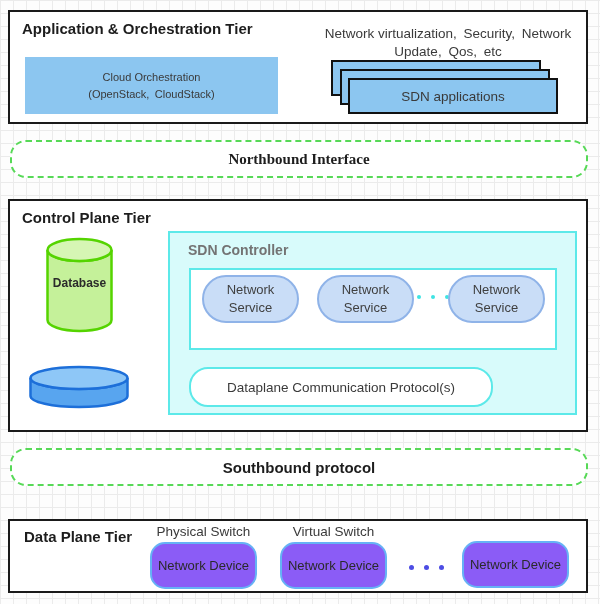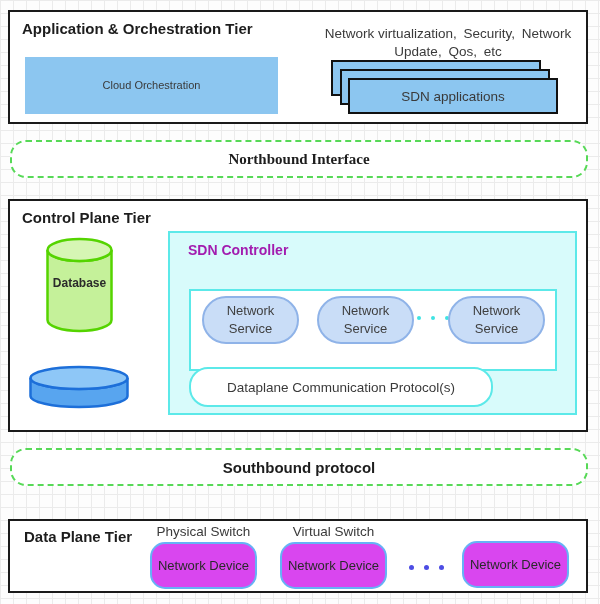--- a/index.html
+++ b/index.html
@@ -37,55 +37,56 @@
   #northbound{top:140px;font-family:Liberation Serif, serif;}
   #southbound{top:448px;}
   
   #control-tier{left:8px;top:199px;width:580px;height:233px;}
   #control-title{left:12px;top:8px;}
   #database{left:35px;top:36px;width:69px;height:96px;}
   #database-label{left:0;top:39px;width:100%;text-align:center;font-weight:bold;font-size:12px;color:#2b2b2b;}
   #message{left:18px;top:164px;width:102px;height:45px;}
   #message-label{left:0;top:19px;width:100%;text-align:center;font-weight:bold;font-size:14px;color:#2b2b2b;}
   #controller{left:158px;top:30px;width:409px;height:184px;background:#d8fbfb;border:2px solid #5ce9e9;box-sizing:border-box;}
-  #controller-title{left:18px;top:9px;font-size:14px;font-weight:bold;color:#a21caf;position:absolute;}
+  #controller-title{left:18px;top:9px;font-size:14px;font-weight:bold;color:#737373;position:absolute;}
   .cyan-box{position:absolute;background:#ffffff;border:2px solid #5ce9e9;box-sizing:border-box;}
-  #services-box{left:19px;top:35px;width:368px;height:82px;margin-top:21px;}
+  #services-box{left:19px;top:35px;width:368px;height:82px;}
   .service{
     position:absolute;top:5px;width:97px;height:48px;background:#c9ddf7;border:2px solid #8fb3e8;
     border-radius:24px;box-sizing:border-box;font-size:13px;line-height:1.35;color:#3f3f3f;
   }
   #service-1{left:11px;} #service-2{left:126px;} #service-3{left:257px;}
   #dataplane-box{left:19px;top:134px;width:304px;height:40px;font-size:13.5px;color:#3a3a3a;border-radius:19px;}
   .dots{position:absolute;display:flex;gap:10px;align-items:center;}
   .dot{width:4px;height:4px;border-radius:50%;}
   #service-dots{left:226px;top:25px;}
   #service-dots .dot{background:#3fe3e3;}
   
   #data-tier{left:8px;top:519px;width:580px;height:74px;}
   #data-title{left:14px;top:7px;}
   .switch-label{position:absolute;top:3px;width:107px;text-align:center;font-size:13.5px;color:#3a3a3a;white-space:nowrap;}
   #physical-label{left:140px;} #virtual-label{left:270px;}
   .device{
-    position:absolute;top:21px;width:107px;height:47px;background:#d946ef;border:2px solid #66b2f5;
+    position:absolute;top:21px;width:107px;height:47px;background:#8b5cf6;border:2px solid #66b2f5;
     border-radius:15px;box-sizing:border-box;font-size:13px;line-height:1.35;color:#2a2a2a;
   }
   #device-1{left:140px;} #device-2{left:270px;} #device-3{left:452px;top:20px;}
   #device-dots{left:399px;top:44px;}
   #device-dots .dot{background:#4d4de4;width:5px;height:5px;}
 </style>
 </head>
 <body>
 
 <div id="stage">
 
   <div id="app-tier" class="tier">
     <div id="app-title" class="tier-title">Application &amp; Orchestration Tier</div>
     <div id="cloud-box" class="abs centered">
       <div>Cloud Orchestration</div>
+      <div>(OpenStack, CloudStack)</div>
     </div>
     <div id="apps-caption" class="abs">
       <div>Network virtualization, Security, Network</div>
       <div>Update, Qos, etc</div>
     </div>
     <div id="stack-back" class="stack-box"></div>
     <div id="stack-mid" class="stack-box"></div>
     <div id="stack-front" class="stack-box centered">
       <div>SDN applications</div>
     </div>

